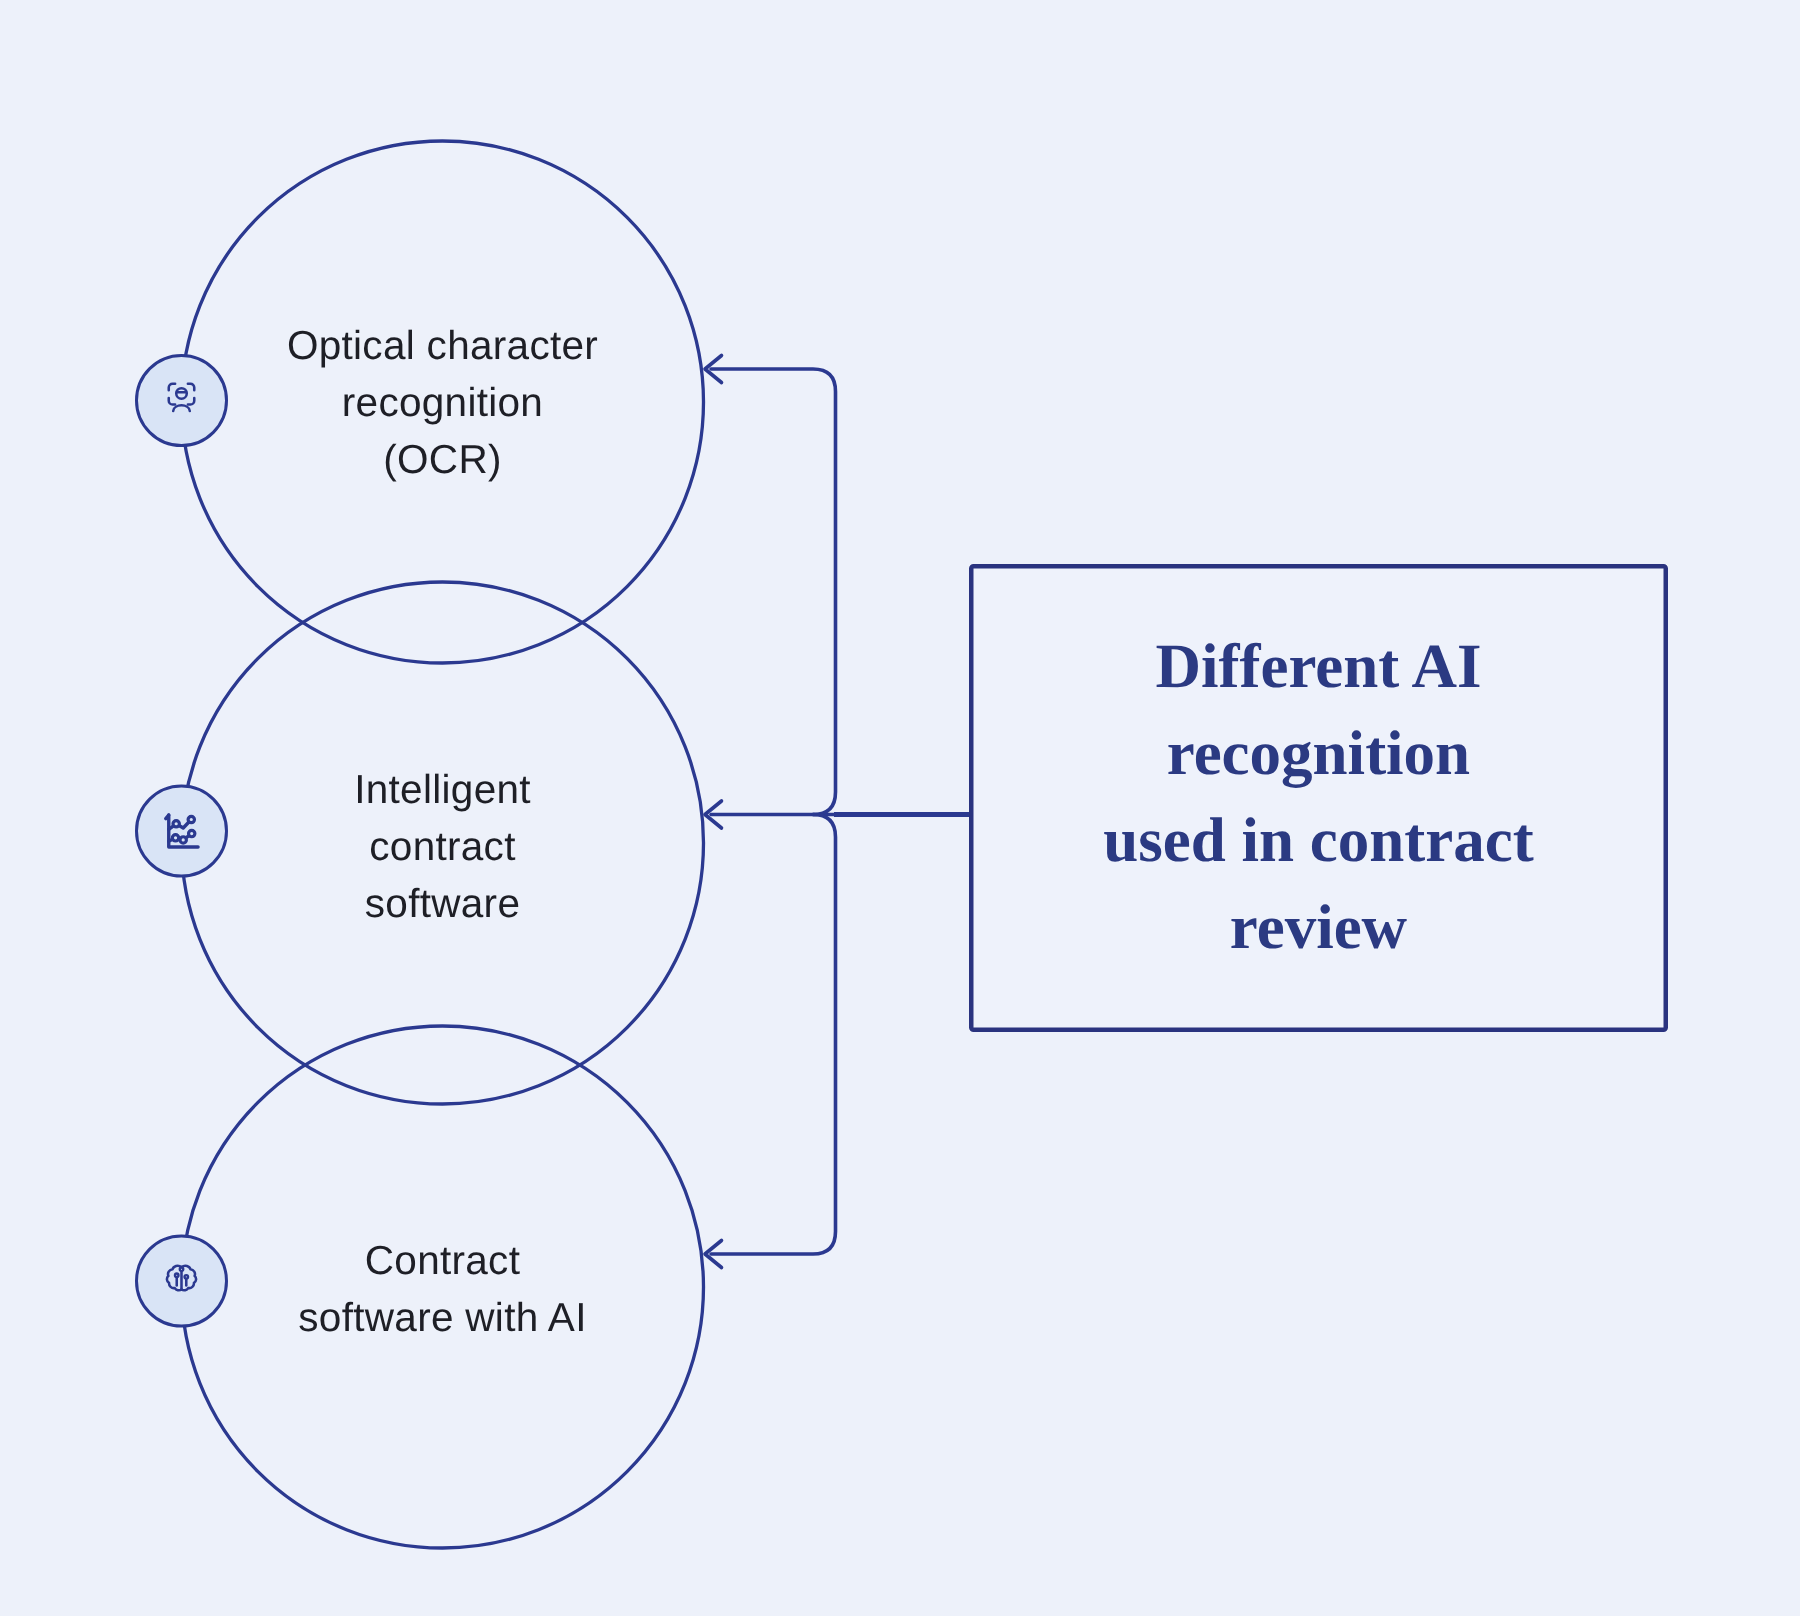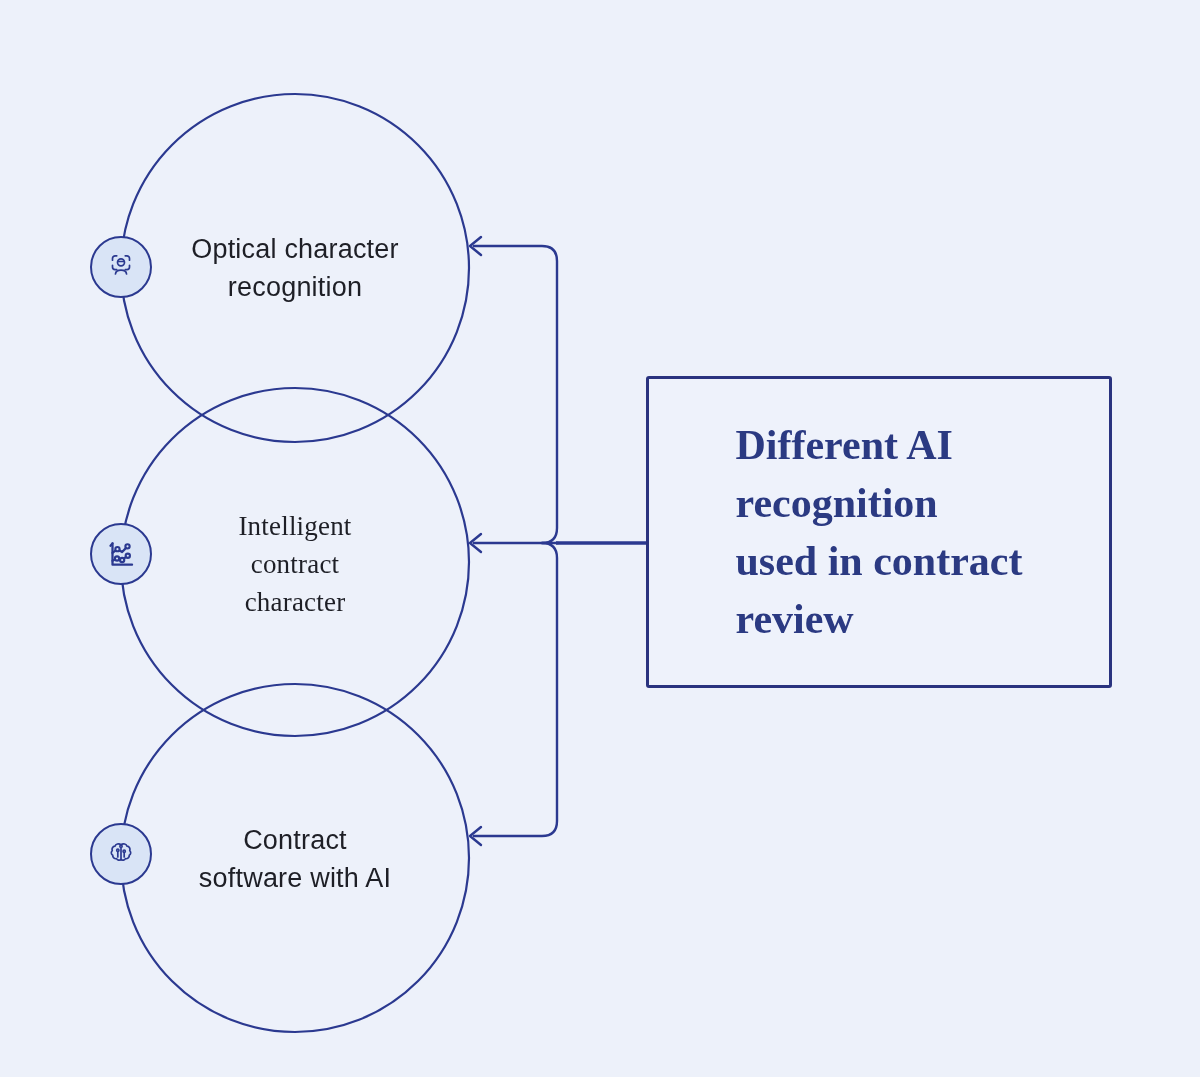--- a/index.html
+++ b/index.html
@@ -34,21 +34,21 @@
   .icon-stroke{fill:none;stroke:var(--line);stroke-width:1.6px;stroke-linecap:round;stroke-linejoin:round;}
   .icon-dot{fill:var(--icon-badge-fill);stroke:var(--line);stroke-width:1.5px;}
   .title-box{
     position:absolute;left:646px;top:345px;width:466px;height:312px;
     box-sizing:border-box;border:3px solid var(--box-border);border-radius:3px;
     background:var(--box-fill);
     display:flex;align-items:center;justify-content:center;
   }
   .title-text{
     font-family:"Liberation Serif","DejaVu Serif",serif;font-weight:bold;
-    color:var(--title-text);font-size:42px;line-height:58px;
+    color:var(--title-text);font-size:42px;line-height:58px;text-align:center;
   }
   .title-text span{display:block;}
 </style>
 </head>
 <body>
 
 <div class="canvas">
 
   <svg class="layer" width="1200" height="1077" viewBox="0 0 1200 1077">
     <circle class="big-circle" cx="295" cy="237" r="174"></circle>
@@ -103,26 +103,27 @@
       <path class="icon-stroke" d="M13,18.8 V13.6"></path>
       <circle class="icon-dot" cx="13" cy="12.4" r="1.1"></circle>
       <path class="icon-stroke" d="M19,18.8 V14.6"></path>
       <circle class="icon-dot" cx="19" cy="13.4" r="1.1"></circle>
     </svg>
   </div>
 
   <div class="node-label" style="left:295px;top:237px;width:280px;">
     <span>Optical character</span>
     <span>recognition</span>
+    <span>(OCR)</span>
   </div>
 
-  <div class="node-label" style="left:295px;top:533px;width:220px;font-family:Liberation Serif, serif;">
+  <div class="node-label" style="left:295px;top:533px;width:220px;">
     <span>Intelligent</span>
     <span>contract</span>
-    <span>character</span>
+    <span>software</span>
   </div>
 
   <div class="node-label" style="left:295px;top:828px;width:260px;">
     <span>Contract</span>
     <span>software with AI</span>
   </div>
 
   <div class="title-box">
     <div class="title-text">
       <span>Different AI</span>

